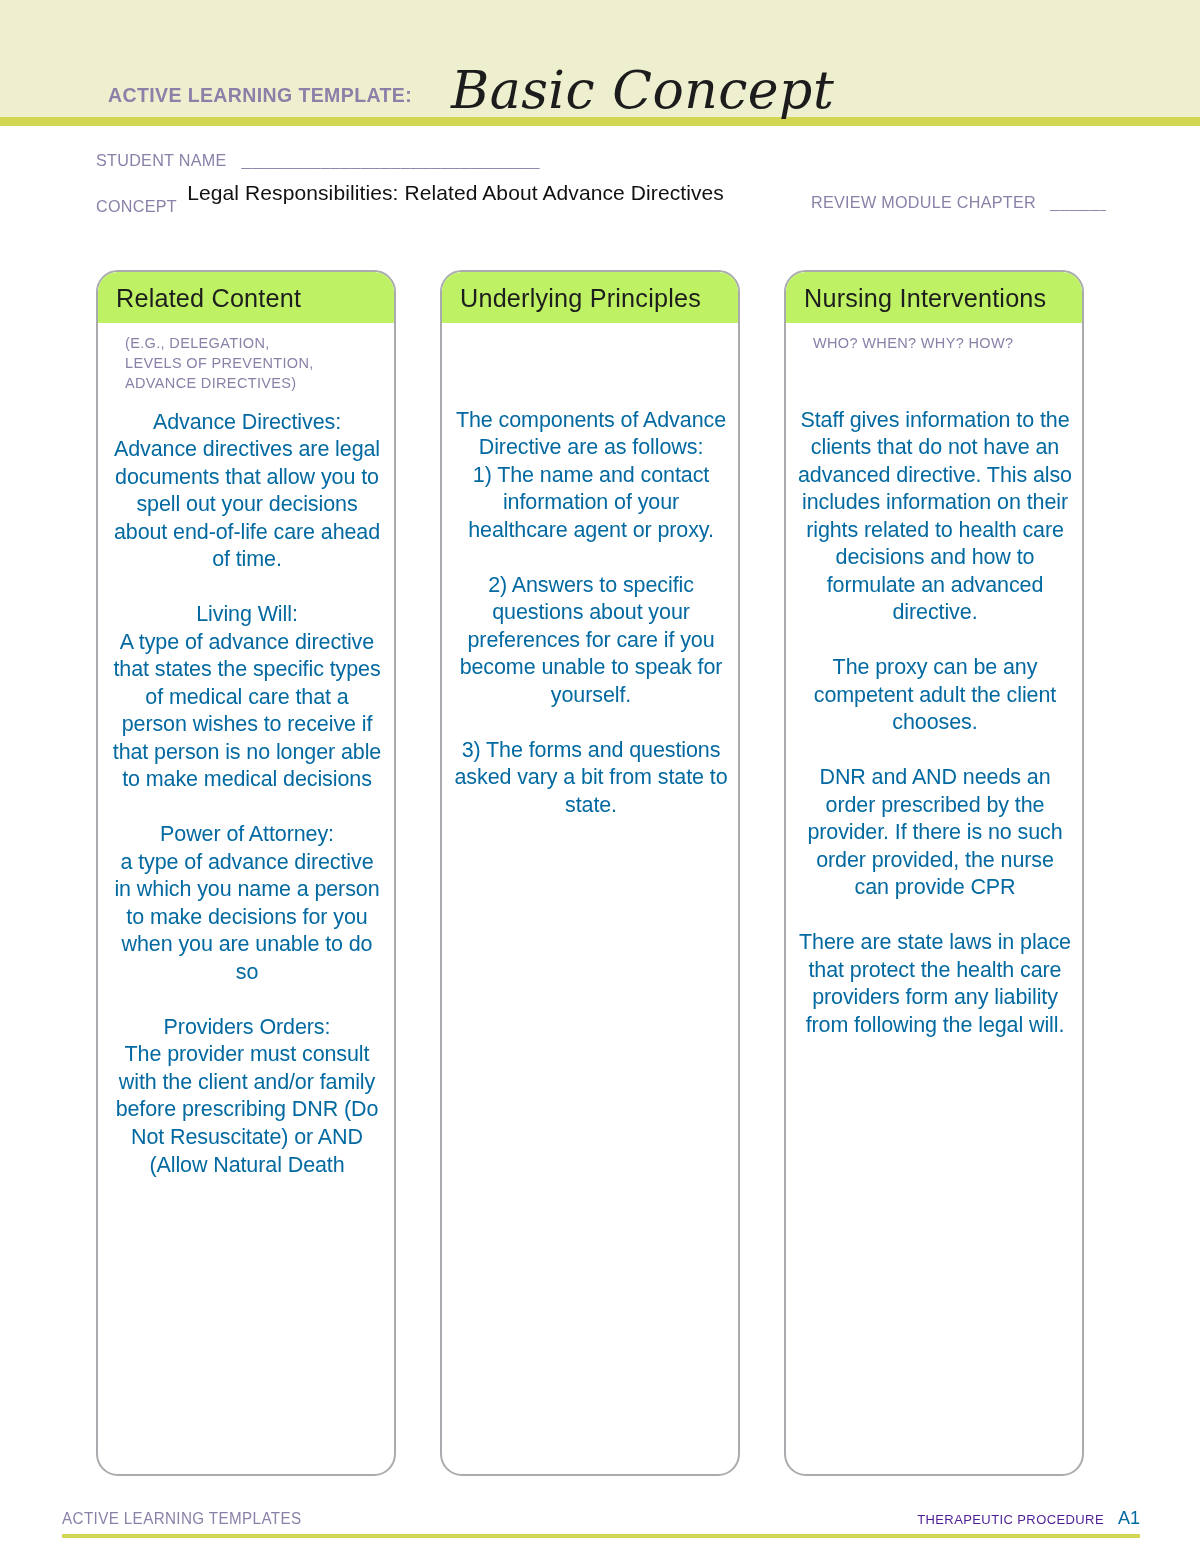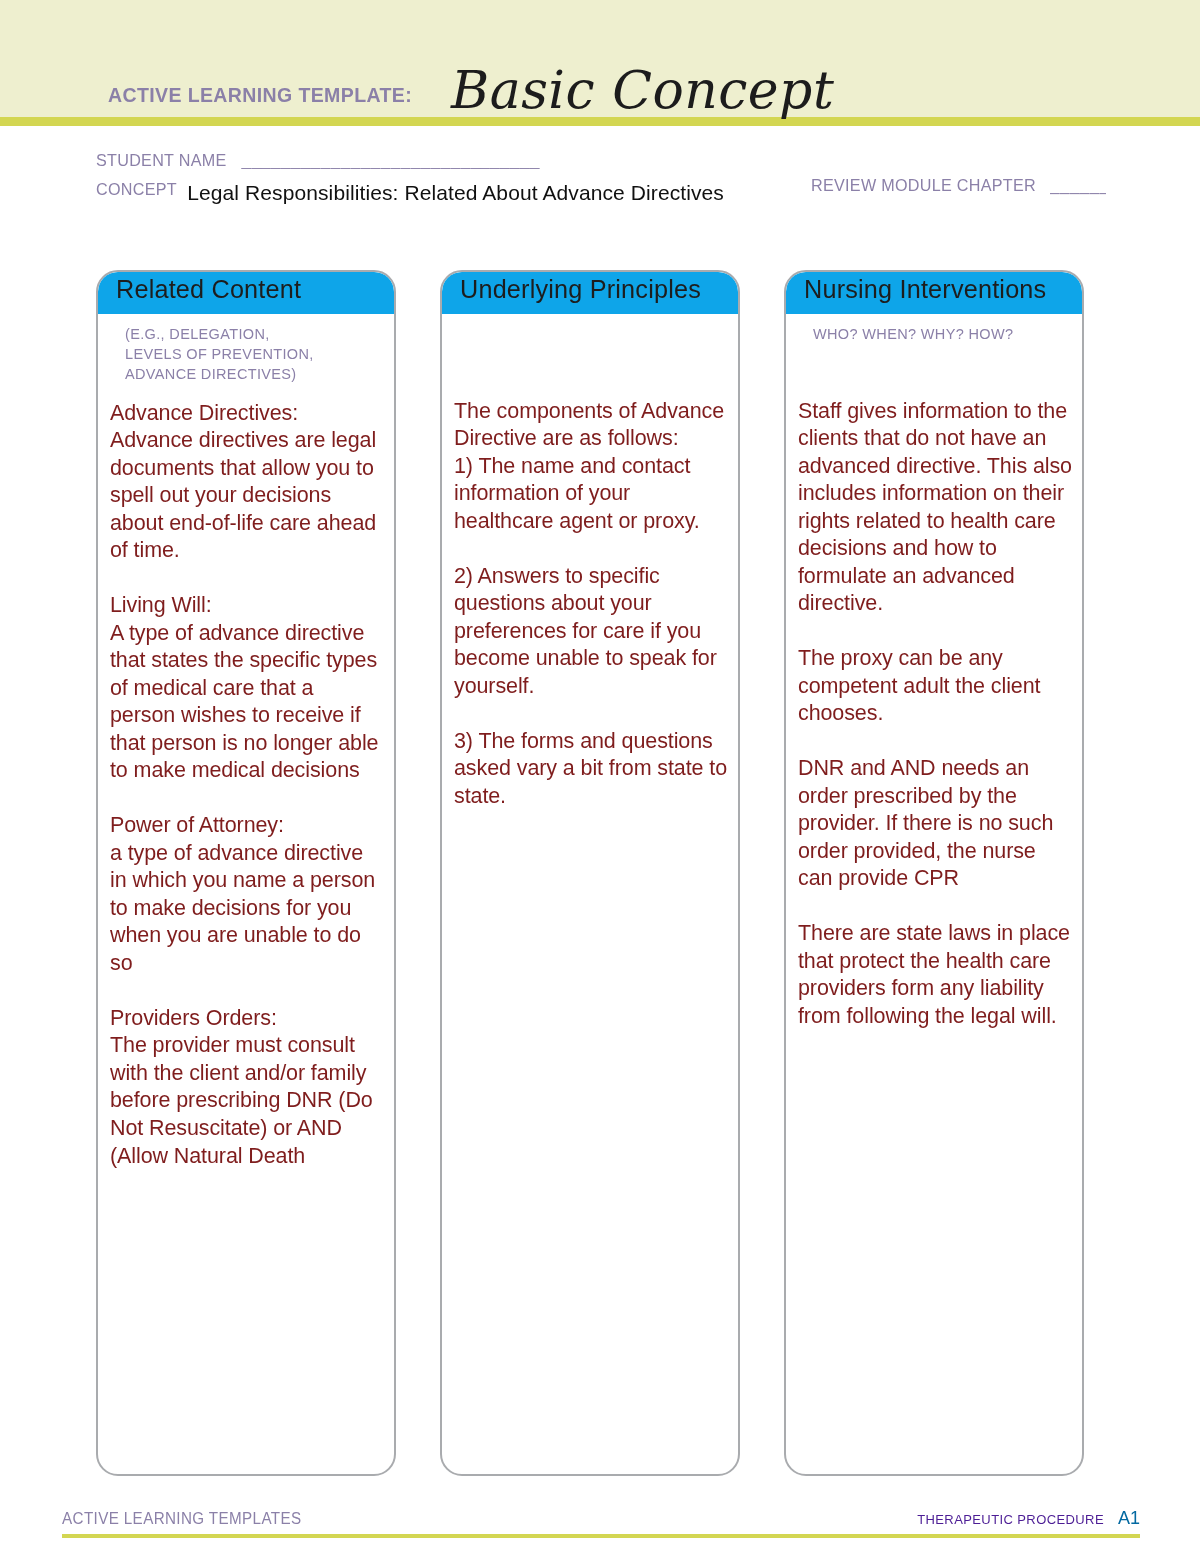--- a/index.html
+++ b/index.html
@@ -62,20 +62,21 @@
 
   
   .meta {
     position: absolute;
     left: 96px;
     top: 152px;
     width: 1010px;
   }
   .meta-row {
     display: flex;
+    align-items: flex-end;
     white-space: nowrap;
     margin-bottom: 12px;
   }
   .meta-label {
     font-size: 17px;
     color: #8b80a8;
     letter-spacing: 0.3px;
     font-weight: 500;
     transform: scaleX(0.95);
     transform-origin: left bottom;
@@ -135,22 +136,22 @@
     height: 1206px;
     border: 2px solid #a9abae;
     border-radius: 22px;
     background: #ffffff;
     box-sizing: border-box;
     overflow: hidden;
     display: flex;
     flex-direction: column;
   }
   .card-header {
-    background: #0ea5e9;
-    padding: 3px 0 10px 18px;
+    background: #bef264;
+    padding: 12px 0 10px 18px;
     border-radius: 19px 19px 0 0;
   }
   .card-title {
     font-family: "Liberation Sans", sans-serif;
     font-size: 26px;
     font-weight: 400;
     color: #1d1d1d;
     letter-spacing: 0.2px;
     line-height: 1.1;
     transform: scaleX(0.97);
@@ -164,24 +165,25 @@
     color: #8b80a8;
     letter-spacing: 0.35px;
     font-weight: 500;
     min-height: 58px;
     white-space: pre-line;
   }
   .card-body {
     padding: 16px 10px 0 12px;
     font-size: 21.5px;
     line-height: 1.28;
-    color: #7f1d1d;
+    color: #0369a1;
     white-space: pre-line;
     letter-spacing: -0.1px;
     flex: 1;
+    text-align: center;
   }
 
   
   .footer {
     position: absolute;
     left: 62px;
     top: 1508px;
     width: 1078px;
   }
   .footer-row {

